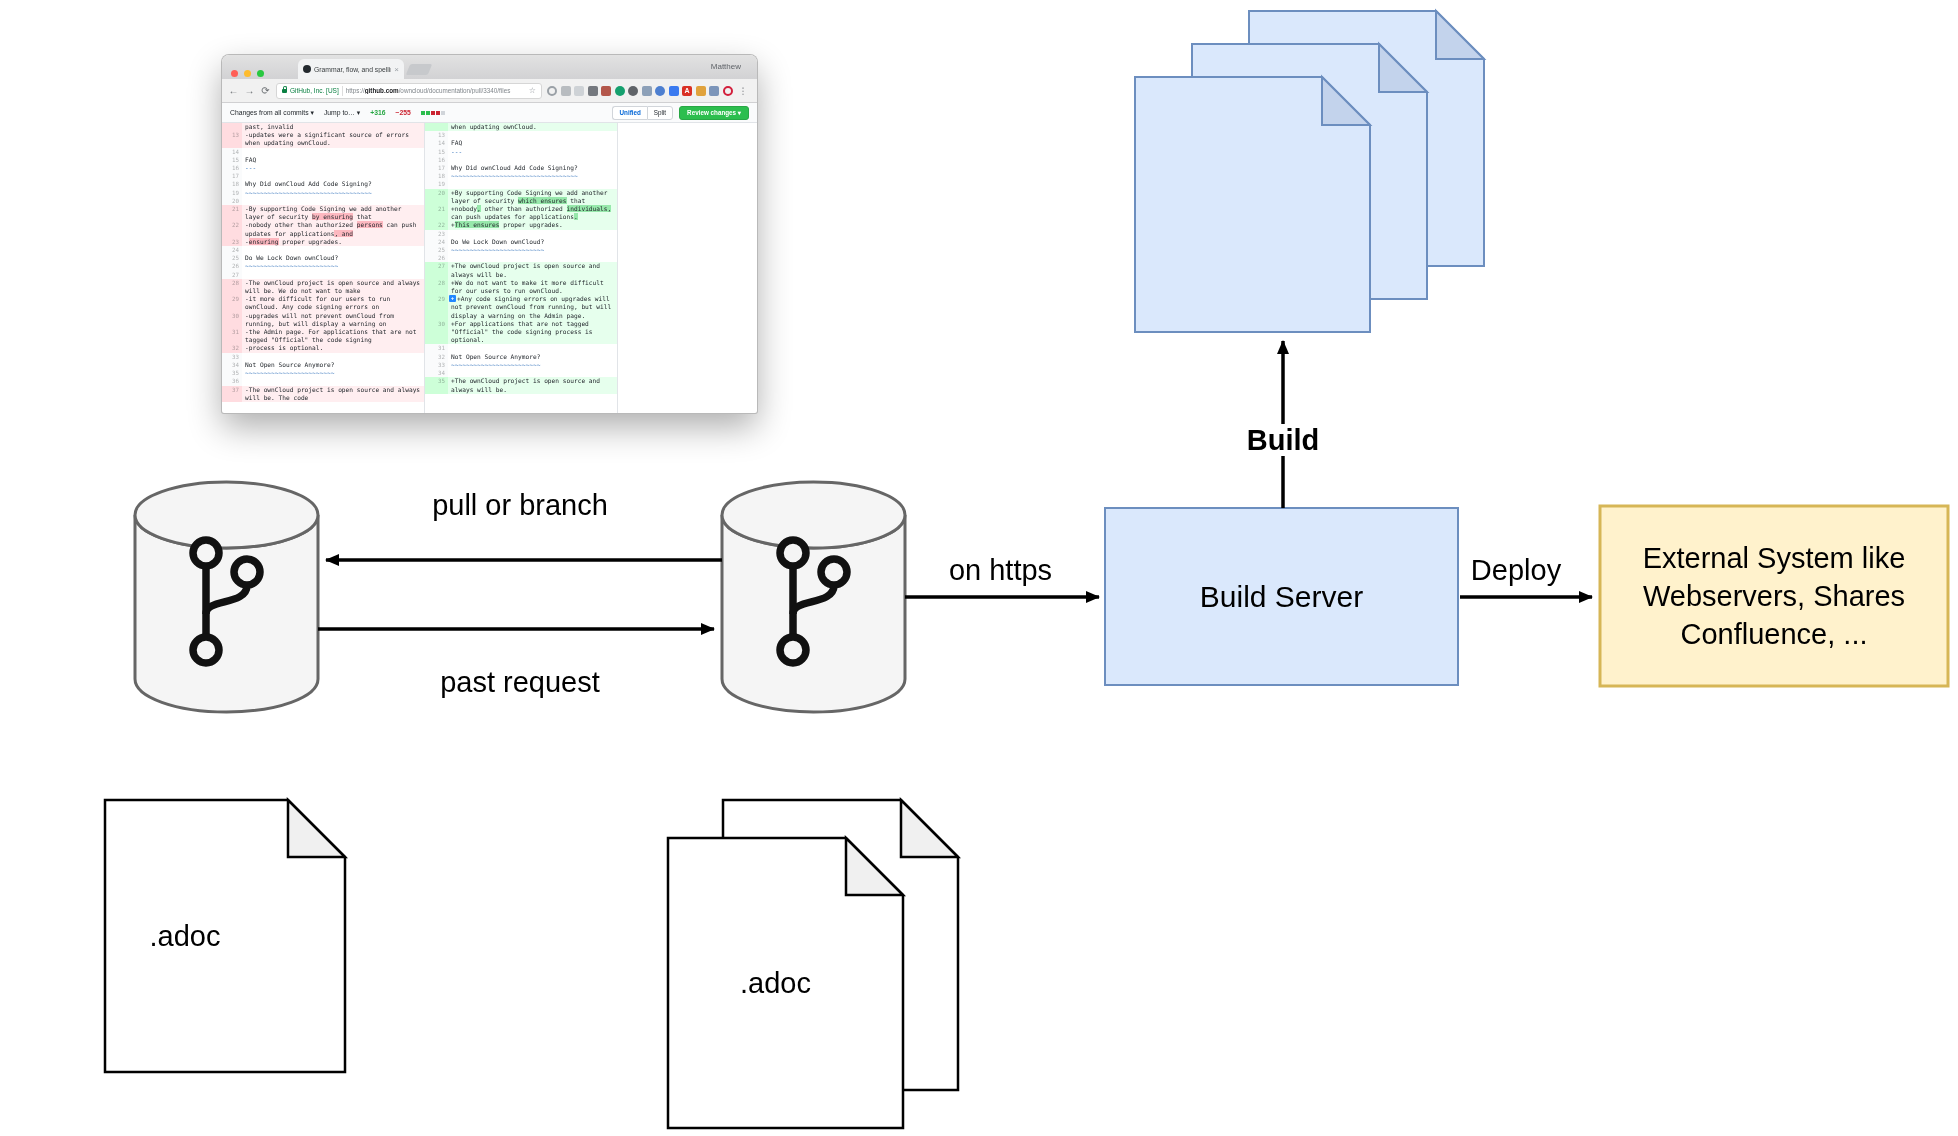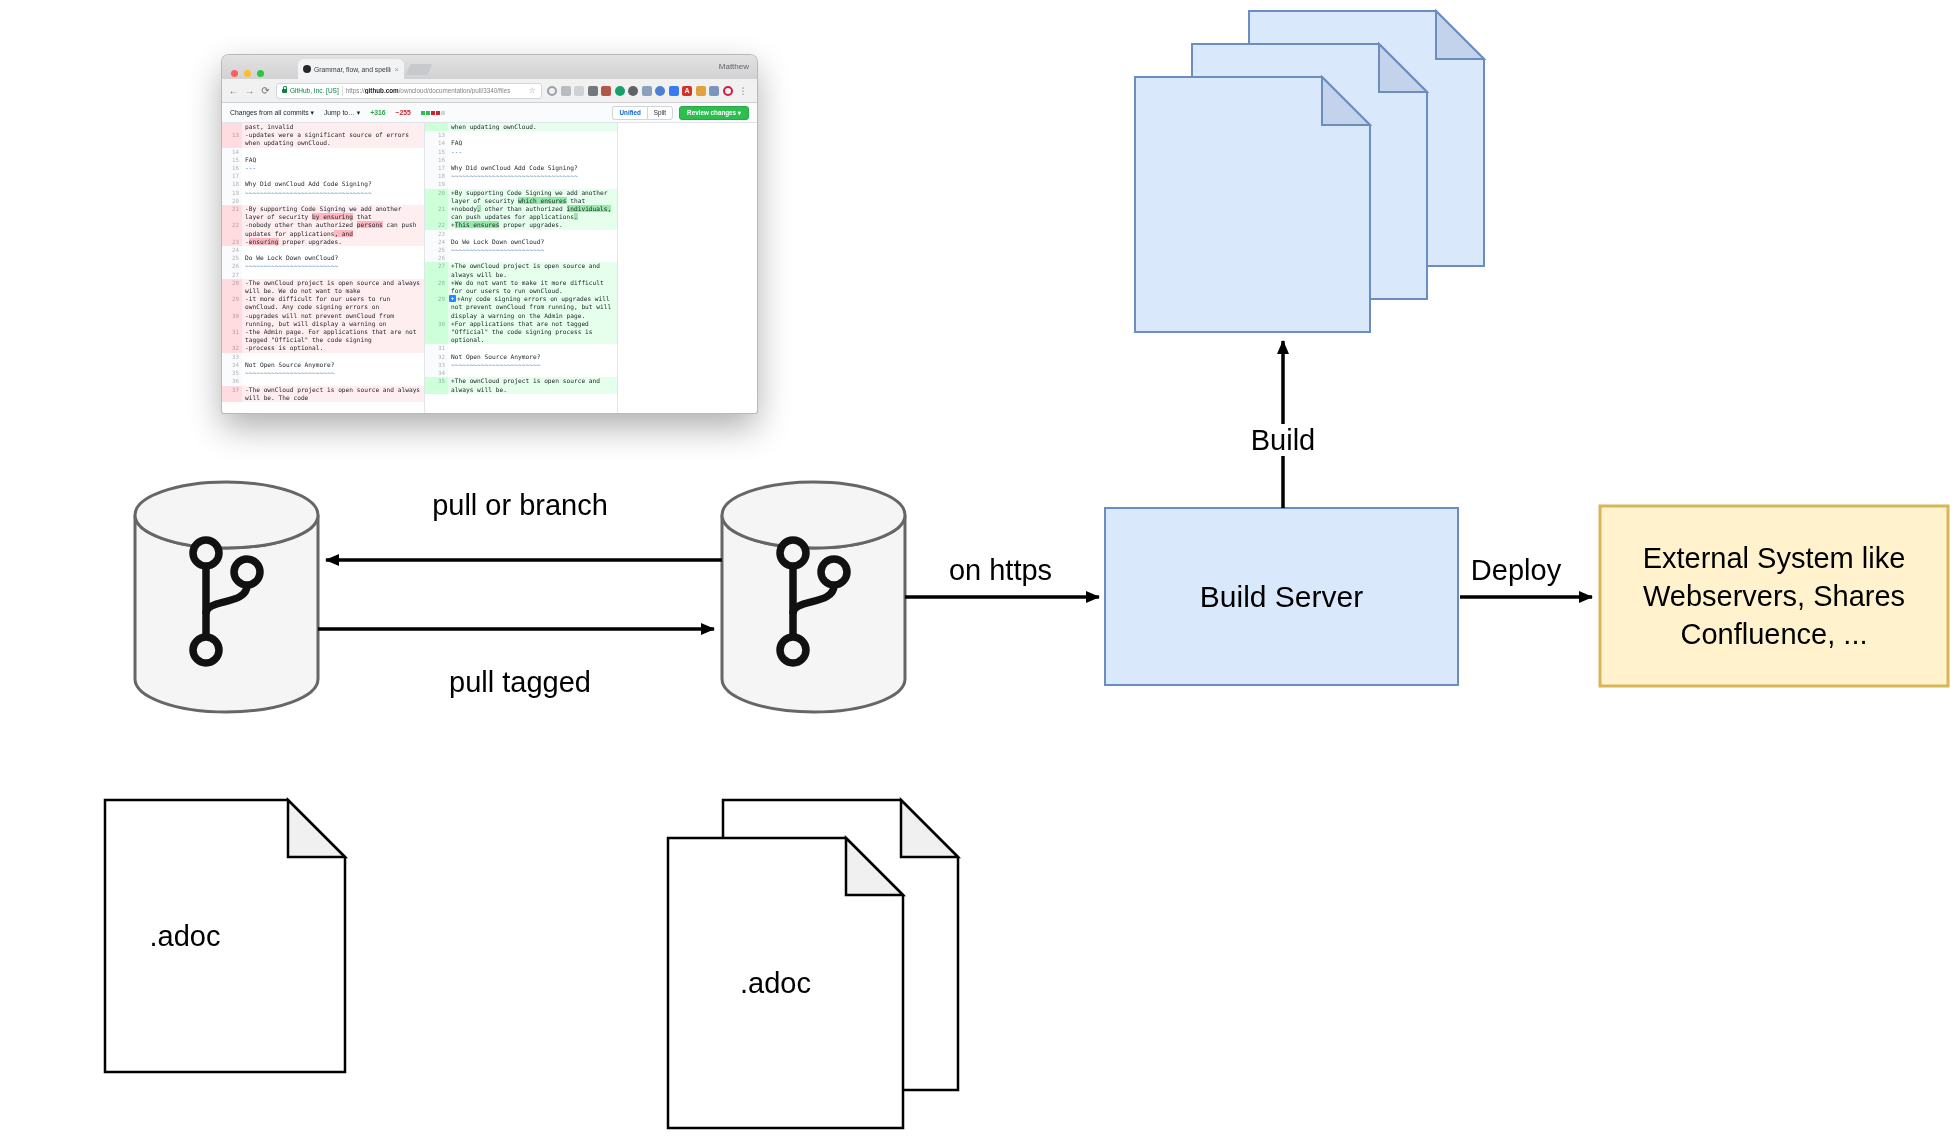--- a/index.html
+++ b/index.html
@@ -32,21 +32,21 @@
   #titlebar{position:relative;height:24px;background:linear-gradient(#e2e2e2,#d2d2d4);}
   .tl{display:inline-block;width:7px;height:7px;border-radius:50%;margin-right:6px;}
   #tlwrap{position:absolute;left:9px;top:8px;}
   #tab{position:absolute;left:76px;top:4px;width:106px;height:20px;background:#f2f3f4;
        border-radius:6px 6px 0 0;display:flex;align-items:center;padding:0 5px;box-sizing:border-box;}
   #tab .fav{width:8px;height:8px;border-radius:50%;background:#24292e;flex:0 0 8px;margin-right:3px;}
   #tab .ttl{font-size:6.8px;color:#3c4043;white-space:nowrap;overflow:hidden;flex:1;}
   #tab .cls{font-size:8px;color:#9aa0a6;margin-left:3px;}
   #tabstub{position:absolute;left:186px;top:9px;width:22px;height:11px;background:#c7c9cc;
            transform:skewX(-22deg);border-radius:2px;}
-  #profile{position:absolute;right:8px;top:7px;font-size:8px;color:#5f6368;}
+  #profile{position:absolute;right:16px;top:7px;font-size:8px;color:#5f6368;}
   #toolbar{height:24px;background:#f1f1f1;border-bottom:1px solid #d0d0d2;display:flex;
            align-items:center;padding:0 6px;gap:5px;box-sizing:border-box;}
   .navic{font-size:10px;color:#696d71;width:11px;text-align:center;}
   #urlbar{flex:0 0 266px;height:16px;background:#fff;border:1px solid #d6d6d6;border-radius:3px;
           display:flex;align-items:center;padding:0 5px;gap:3px;box-sizing:border-box;overflow:hidden;}
   #lock{width:5px;height:4px;background:#0b8043;position:relative;border-radius:1px;flex:0 0 5px;}
   #lock:before{content:"";position:absolute;left:0.5px;top:-3px;width:2.5px;height:3px;
                border:1px solid #0b8043;border-bottom:none;border-radius:2px 2px 0 0;}
   #secure{font-size:6.5px;color:#0b8043;white-space:nowrap;}
   .udiv{width:1px;height:10px;background:#ddd;flex:0 0 1px;}
@@ -160,23 +160,23 @@
     </g>
 
     <line class="arrow" x1="722" y1="560" x2="326" y2="560" marker-end="url(#ah)"></line>
     <line class="arrow" x1="318" y1="629" x2="714" y2="629" marker-end="url(#ah)"></line>
     <line class="arrow" x1="905" y1="597" x2="1099" y2="597" marker-end="url(#ah)"></line>
     <line class="arrow" x1="1283" y1="508" x2="1283" y2="341" marker-end="url(#ah)"></line>
     <line class="arrow" x1="1460" y1="597" x2="1592" y2="597" marker-end="url(#ah)"></line>
   </svg>
 
   <div class="dlabel" style="left:330px;top:488px;width:380px;">pull or branch</div>
-  <div class="dlabel" style="left:330px;top:665px;width:380px;">pull tagged</div>
+  <div class="dlabel" style="left:330px;top:665px;width:380px;">past request</div>
   <div class="dlabel" style="left:903px;top:553px;width:195px;">on https</div>
-  <div class="dlabel" style="left:1200px;top:423px;width:166px;">
+  <div class="dlabel" style="left:1200px;top:423px;width:166px;font-weight:bold;">
     <span class="whitebg">Build</span>
   </div>
   <div class="dlabel" style="left:1432px;top:553px;width:168px;">Deploy</div>
 
   <div class="boxlabel" style="left:1600px;top:506px;width:348px;height:180px;flex-direction:column;line-height:38px;font-size:29px;">
     <span>External System like</span>
     <span>Webservers, Shares</span>
     <span>Confluence, ...</span>
   </div>
 

